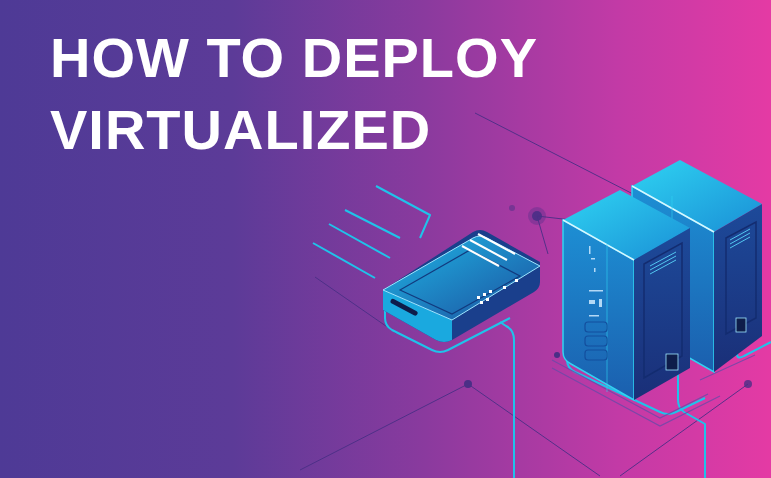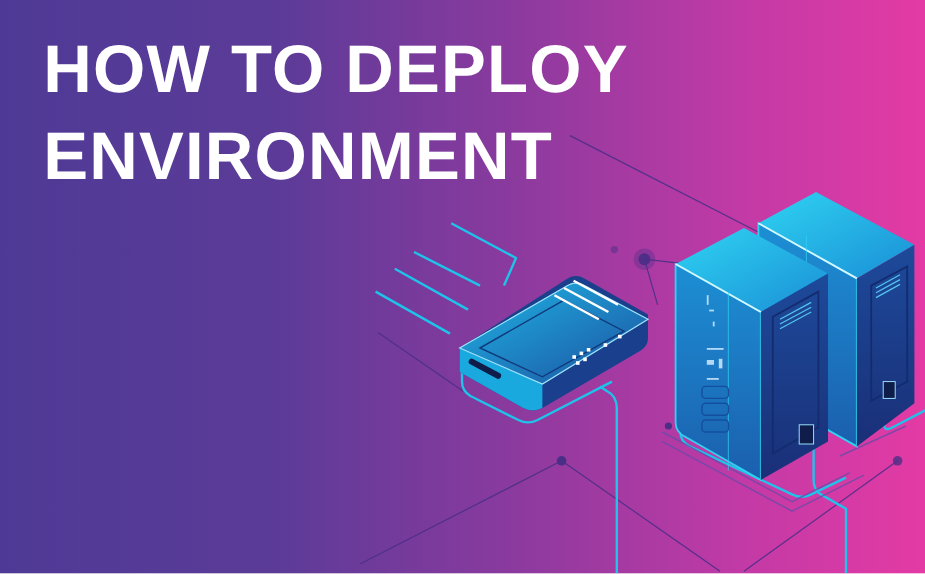--- a/index.html
+++ b/index.html
@@ -5,21 +5,21 @@
     html, body { margin: 0; padding: 0; }
     body { width: 771px; height: 478px; overflow: hidden; }
     .banner {
       position: relative;
       width: 771px; height: 478px;
       background: linear-gradient(90deg, #4e3a96 0%, #5c3b98 30%, #8a3a9e 55%, #c23aa6 80%, #e43aa4 100%);
       overflow: hidden;
     }
     .illustration { position: absolute; left: 0; top: 0; width: 771px; height: 478px; }
     .title {
-      position: absolute; left: 36px; top: 22px;
+      position: absolute; left: 50px; top: 22px;
       margin: 0;
       color: #ffffff;
       font-family: "Liberation Sans", "DejaVu Sans", sans-serif;
       font-weight: 700;
       font-size: 56px;
       line-height: 72px;
       letter-spacing: 1px;
       z-index: 2;
     }
     .title span { display: block; white-space: nowrap; }
@@ -144,15 +144,15 @@
       <g stroke="#134f9e" stroke-width="1.2" fill="none">
         <rect x="585" y="322" width="22" height="10" rx="3"></rect>
         <rect x="585" y="336" width="22" height="10" rx="3"></rect>
         <rect x="585" y="350" width="22" height="10" rx="3"></rect>
       </g>
     </g>
   </svg>
 
   <h1 class="title">
     <span>HOW TO DEPLOY</span>
-    <span>ENVIRONMENT</span>
+    <span>VIRTUALIZED</span>
   </h1>
 </div>
 
 </body></html>

